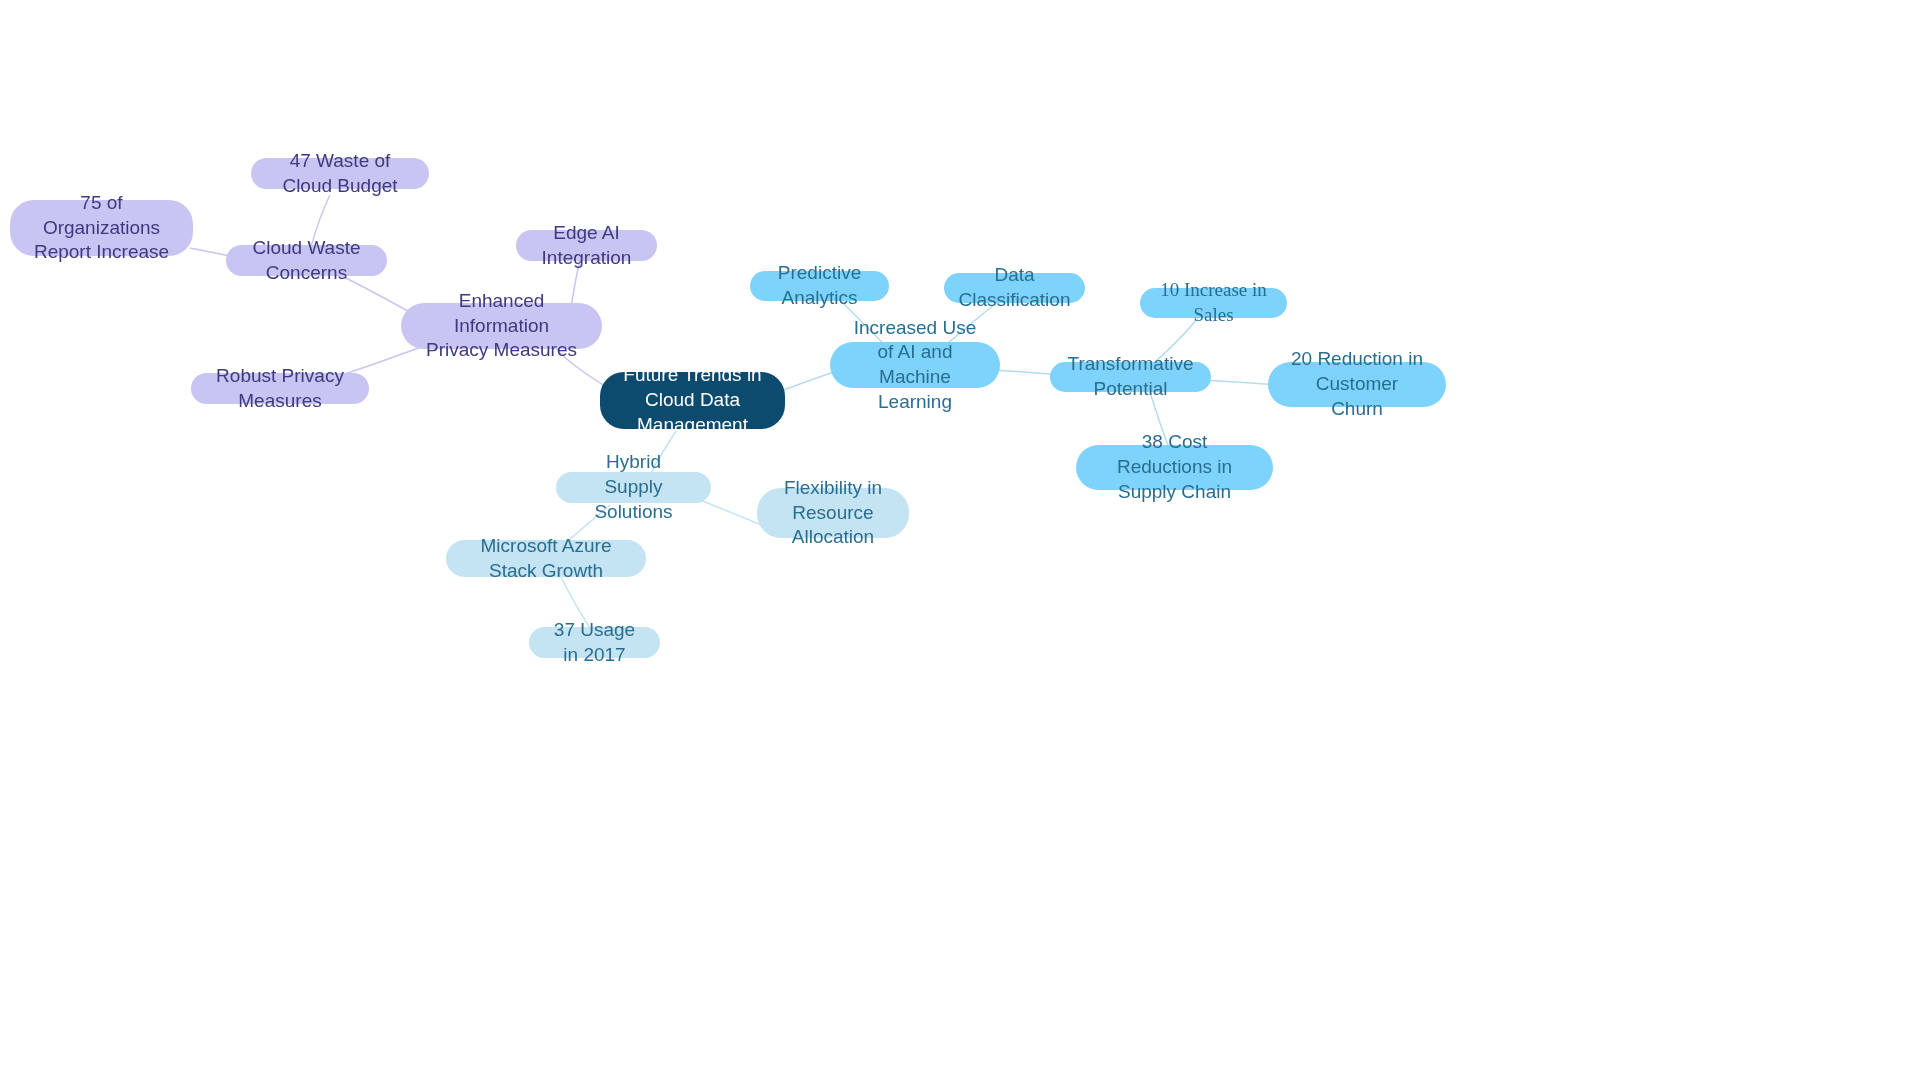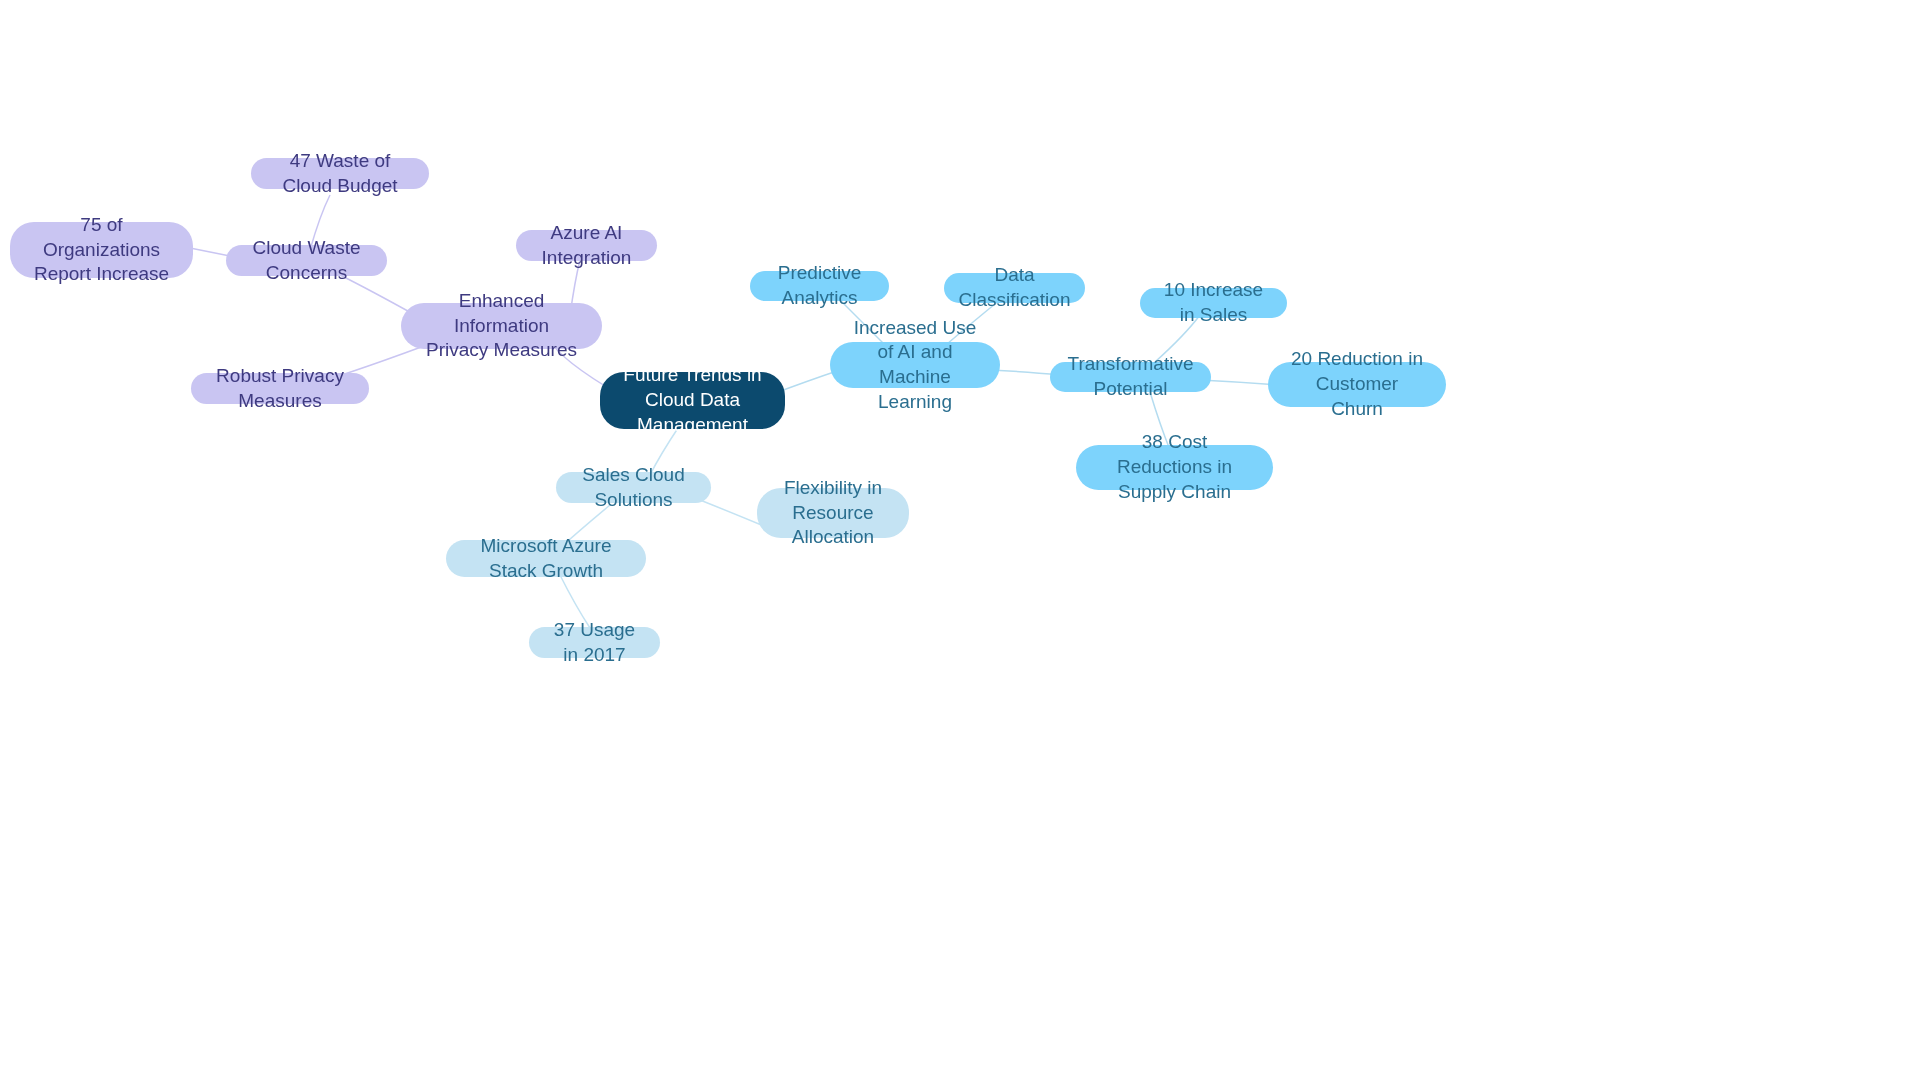--- a/index.html
+++ b/index.html
@@ -95,59 +95,59 @@
 </svg>
 
 <div class="node root" style="left:600px; top:372px; width:185px; height:57px;">
   <span>Future Trends in Cloud Data Management</span>
 </div>
 
 <div class="node purple" style="left:401px; top:303px; width:201px; height:46px;">
   <span>Enhanced Information Privacy Measures</span>
 </div>
 <div class="node purple" style="left:516px; top:230px; width:141px; height:31px;">
-  <span>Azure AI Integration</span>
+  <span>Edge AI Integration</span>
 </div>
 <div class="node purple" style="left:191px; top:373px; width:178px; height:31px;">
   <span>Robust Privacy Measures</span>
 </div>
 <div class="node purple" style="left:226px; top:245px; width:161px; height:31px;">
   <span>Cloud Waste Concerns</span>
 </div>
 <div class="node purple" style="left:251px; top:158px; width:178px; height:31px;">
   <span>47 Waste of Cloud Budget</span>
 </div>
-<div class="node purple" style="left:10px; top:222px; width:183px; height:56px;">
+<div class="node purple" style="left:10px; top:200px; width:183px; height:56px;">
   <span>75 of Organizations Report Increase</span>
 </div>
 
 <div class="node blue" style="left:830px; top:342px; width:170px; height:46px;">
   <span>Increased Use of AI and Machine Learning</span>
 </div>
 <div class="node blue" style="left:750px; top:271px; width:139px; height:30px;">
   <span>Predictive Analytics</span>
 </div>
 <div class="node blue" style="left:944px; top:273px; width:141px; height:30px;">
   <span>Data Classification</span>
 </div>
 <div class="node blue" style="left:1050px; top:362px; width:161px; height:30px;">
   <span>Transformative Potential</span>
 </div>
-<div class="node blue" style="left:1140px; top:288px; width:147px; height:30px;">
+<div class="node blue" style="left:1140px; top:288px; width:147px; height:30px;font-family:Liberation Serif, serif;">
   <span>10 Increase in Sales</span>
 </div>
 <div class="node blue" style="left:1268px; top:362px; width:178px; height:45px;">
   <span>20 Reduction in Customer Churn</span>
 </div>
 <div class="node blue" style="left:1076px; top:445px; width:197px; height:45px;">
   <span>38 Cost Reductions in Supply Chain</span>
 </div>
 
 <div class="node lightblue" style="left:556px; top:472px; width:155px; height:31px;">
-  <span>Sales Cloud Solutions</span>
+  <span>Hybrid Supply Solutions</span>
 </div>
 <div class="node lightblue" style="left:757px; top:488px; width:152px; height:50px;">
   <span>Flexibility in Resource Allocation</span>
 </div>
 <div class="node lightblue" style="left:446px; top:540px; width:200px; height:37px;justify-content:flex-end;">
   <span>Microsoft Azure Stack Growth</span>
 </div>
 <div class="node lightblue" style="left:529px; top:627px; width:131px; height:31px;">
   <span>37 Usage in 2017</span>
 </div>

